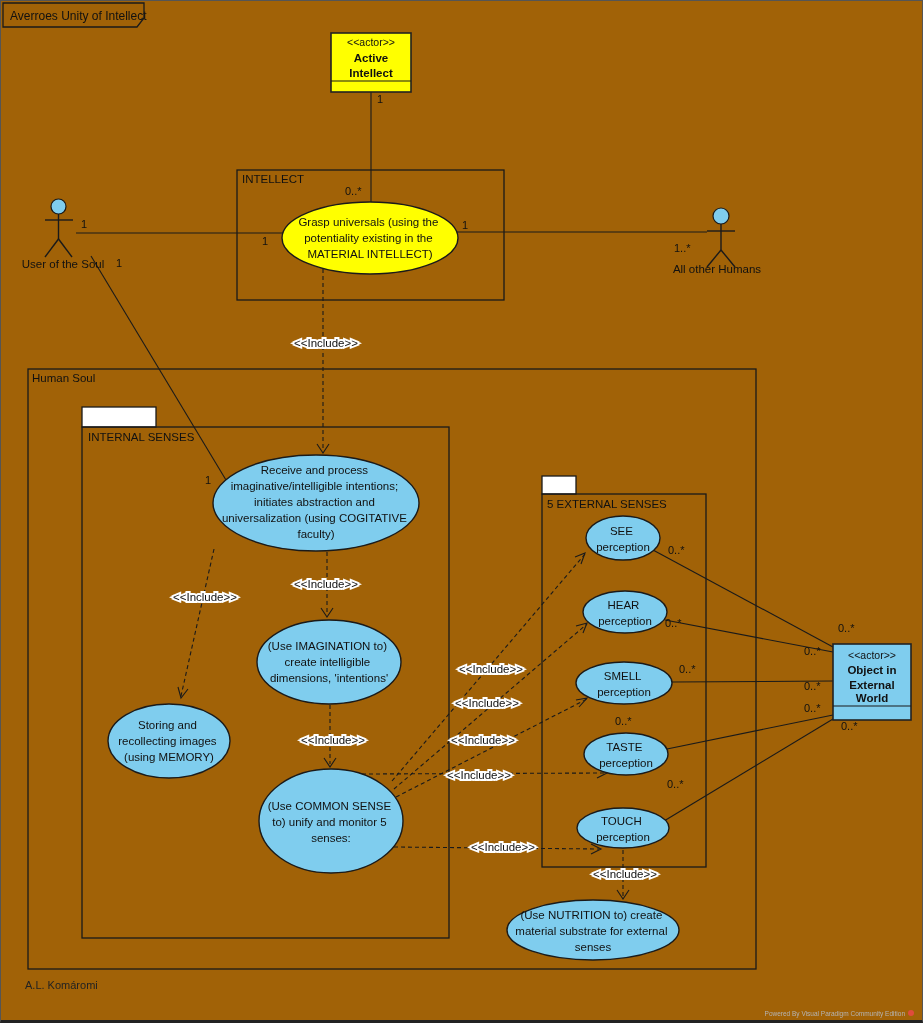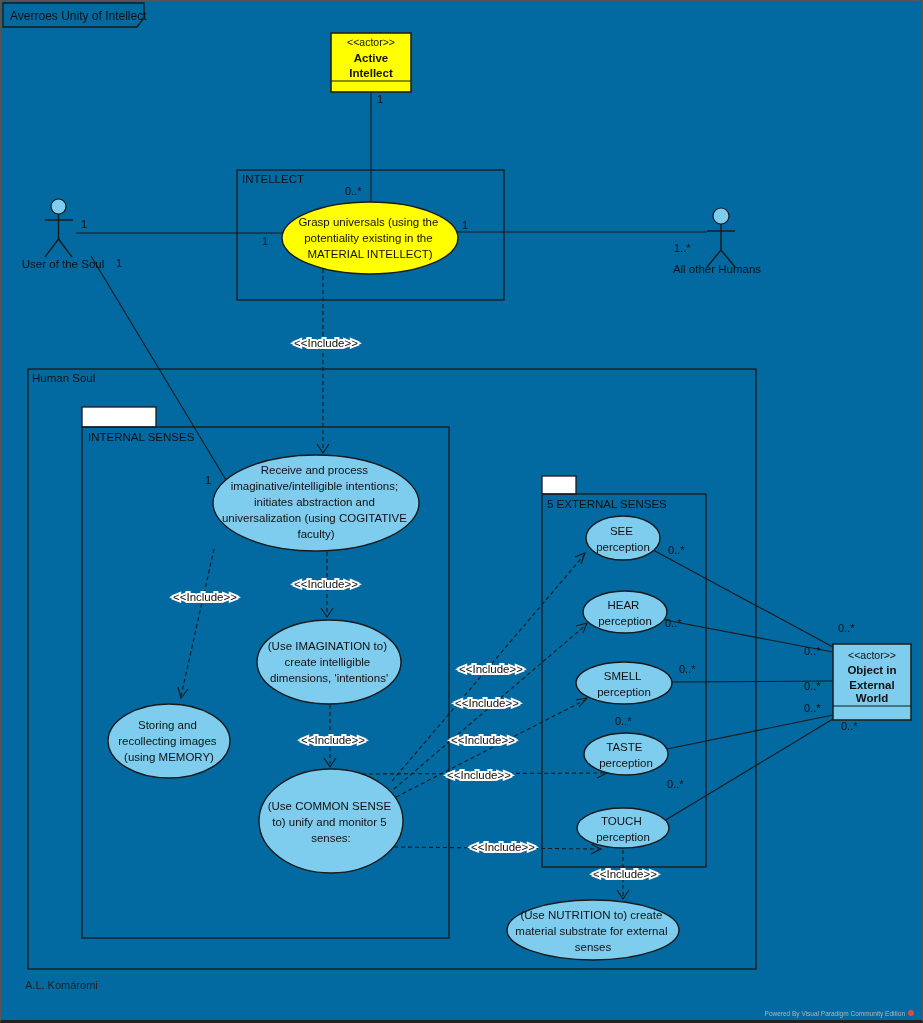--- a/index.html
+++ b/index.html
@@ -1,16 +1,16 @@
 <!DOCTYPE html>
 <html style="--accent_yellow: #FFFF00; --accent_blue: #7FCDEE;"><head>
 <meta charset="utf-8">
 <style>
   html,body{margin:0;padding:0;background:#e8e8e8;}
-  .stage{position:relative;width:923px;height:1023px;background:#0369a1;
+  .stage{position:relative;width:923px;height:1023px;background:#a16207;
          font-family:"Liberation Sans",sans-serif;overflow:hidden;
          border:1px solid #555;box-sizing:border-box;border-bottom:3px solid #222;}
   svg{display:block}
   svg text{font-family:"Liberation Sans",sans-serif;fill:#111;font-size:11.5px;}
   .pkg{fill:none;stroke:#1a1a1a;stroke-width:1.3;}
   .tab{fill:#ffffff;stroke:#1a1a1a;stroke-width:1.3;}
   .uc-blue{fill:var(--accent_blue);stroke:#1a1a1a;stroke-width:1.4;}
   .uc-yellow{fill:var(--accent_yellow);stroke:#1a1a1a;stroke-width:1.4;}
   .box-yellow{fill:var(--accent_yellow);stroke:#222;stroke-width:1.6;}
   .box-blue{fill:var(--accent_blue);stroke:#222;stroke-width:1.6;}

